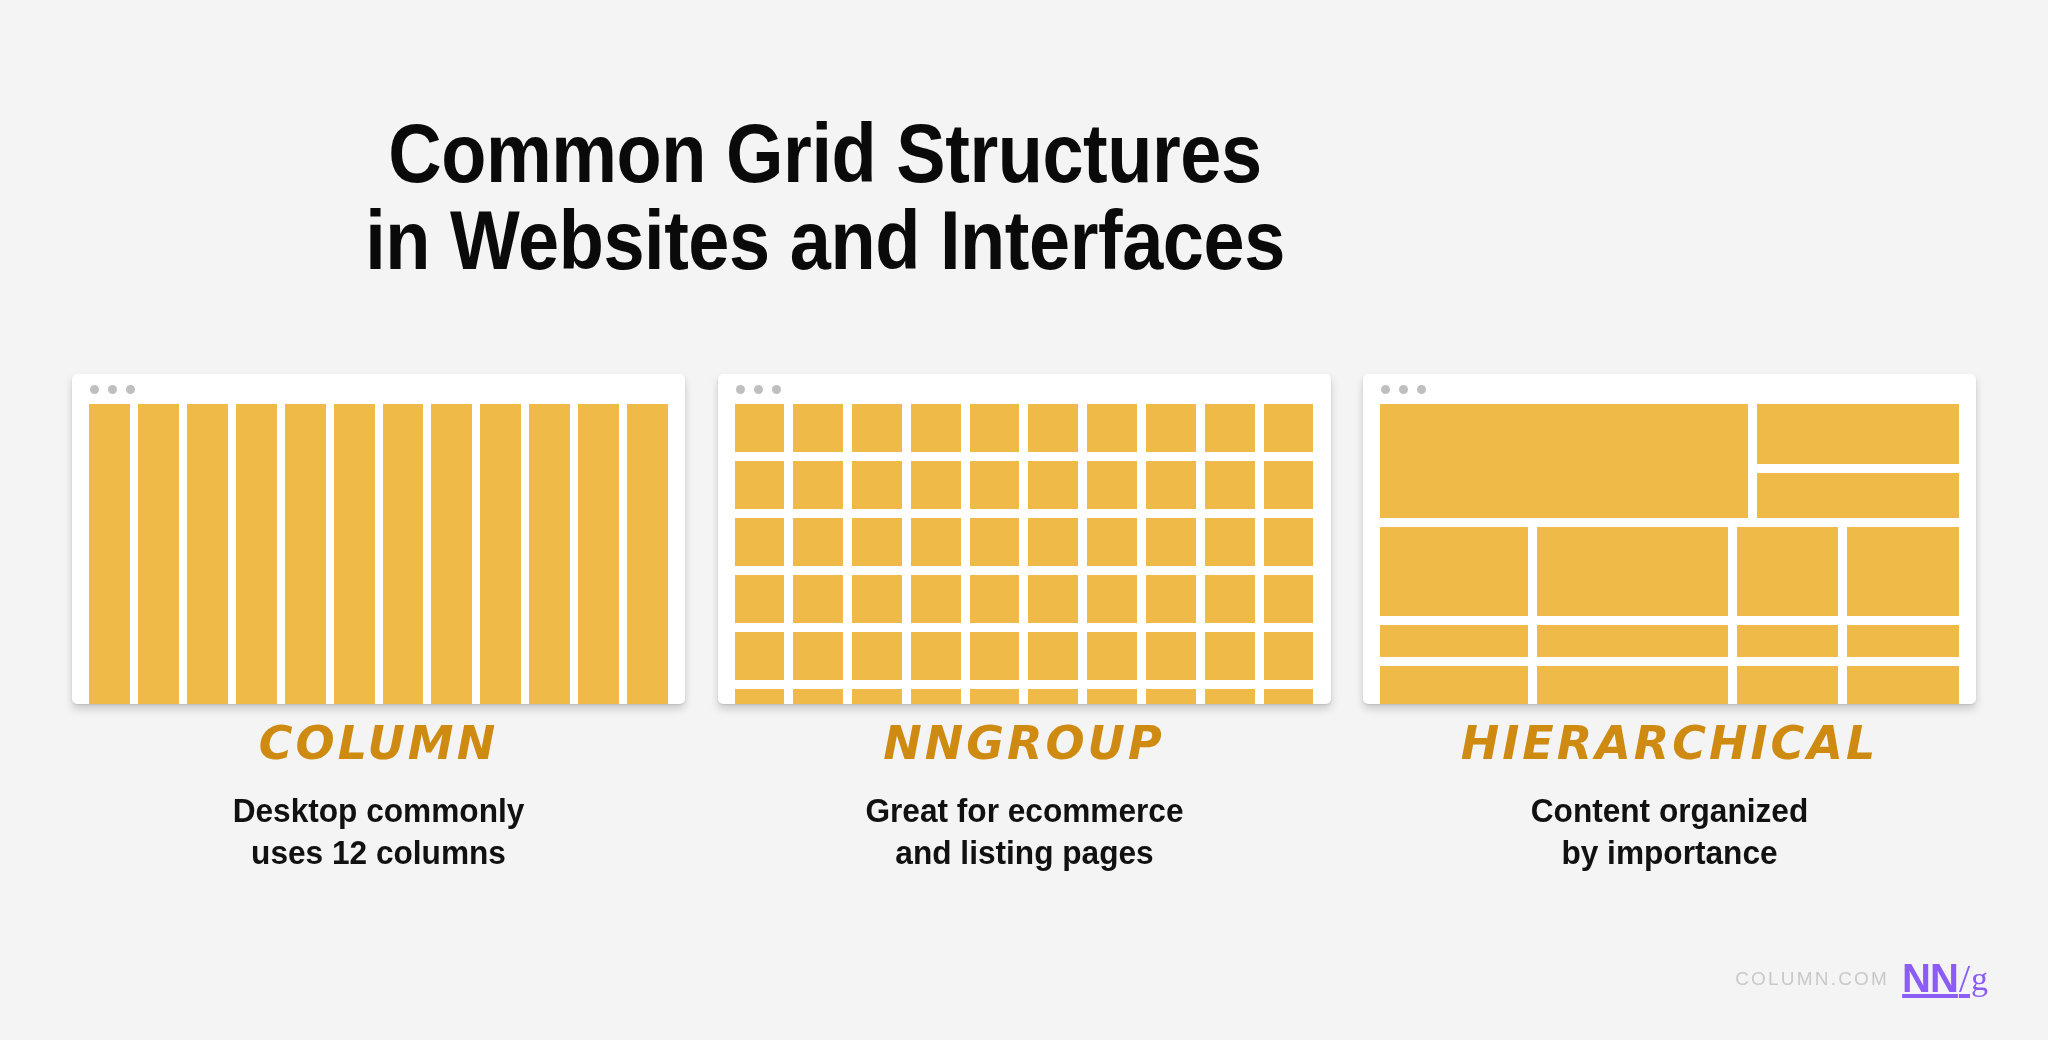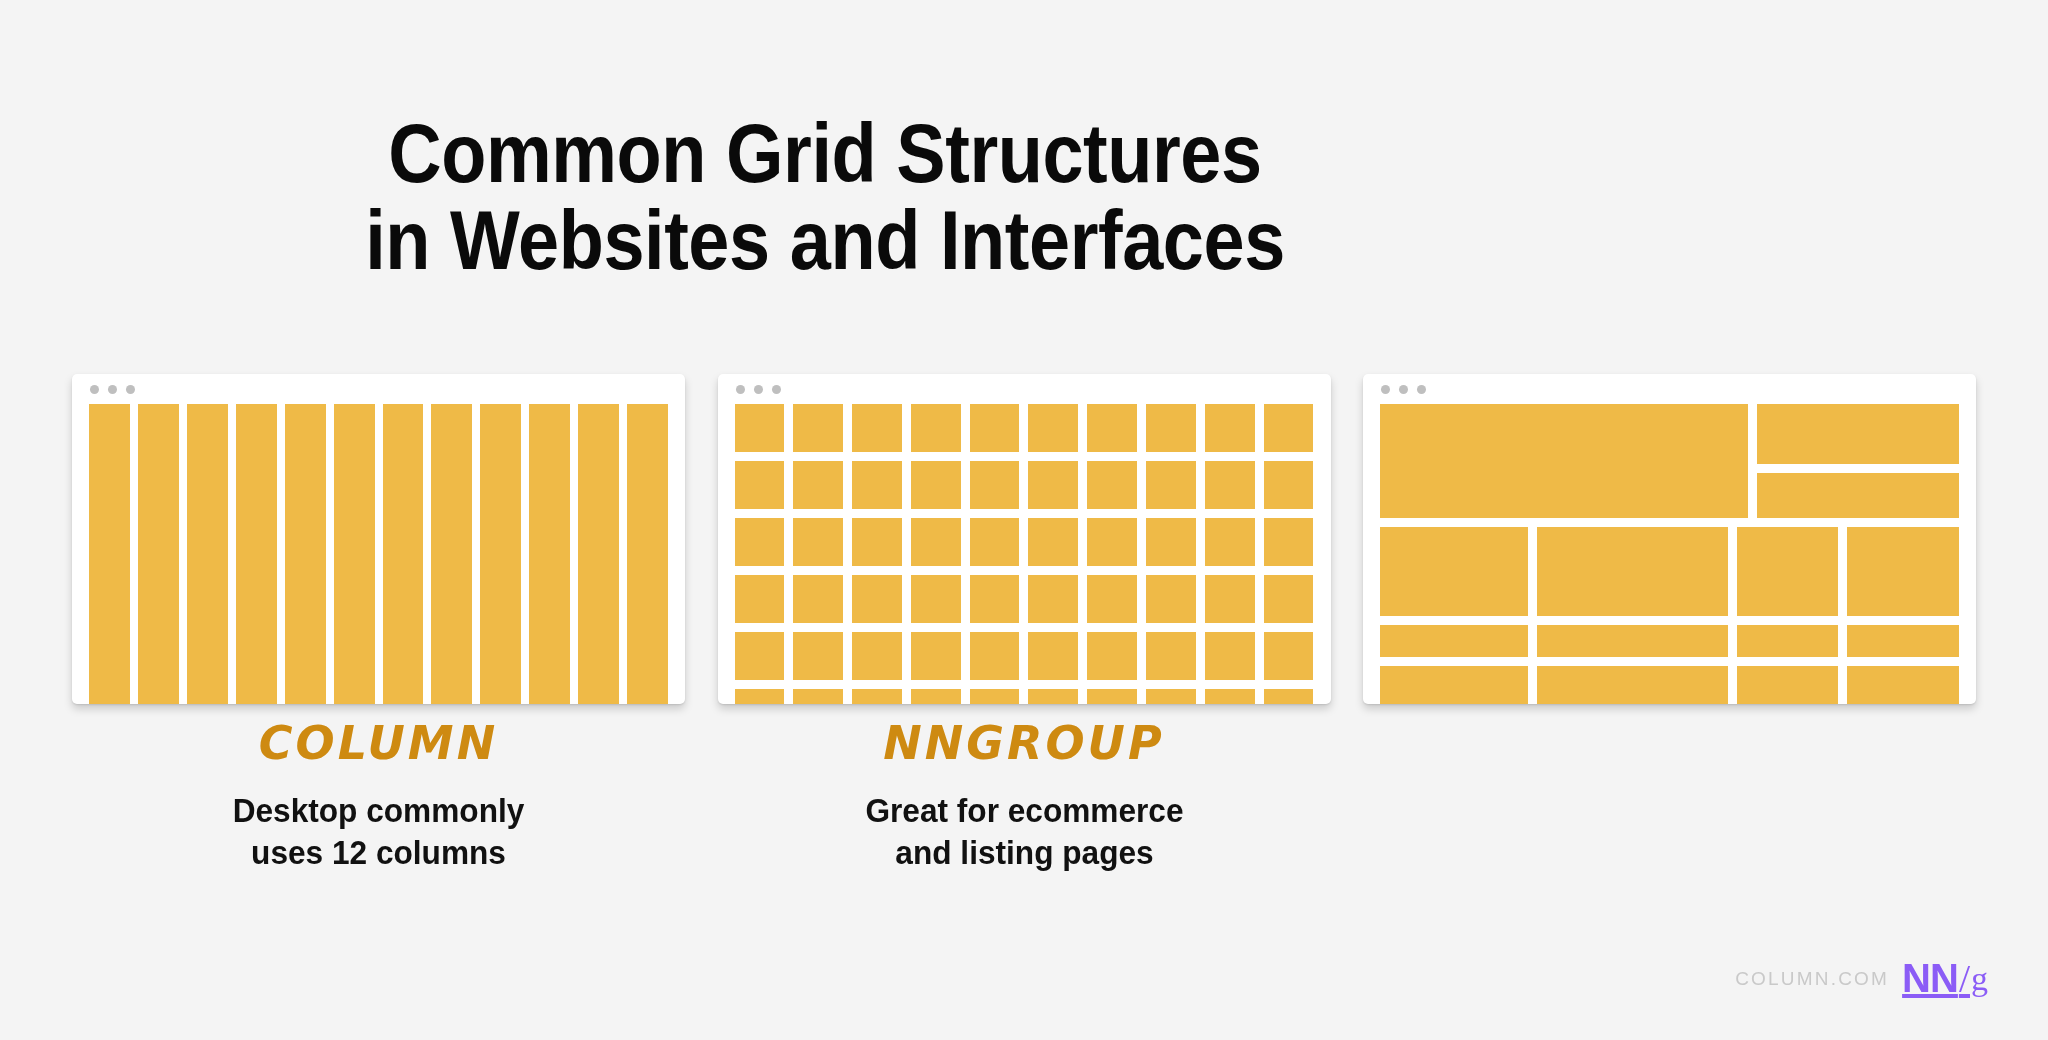--- a/index.html
+++ b/index.html
@@ -343,20 +343,27 @@
           <div class="hier-row hier-r4">
             <div class="blk b1"></div>
             <div class="blk b2"></div>
             <div class="blk b3"></div>
             <div class="blk b4"></div>
           </div>
 
         </div>
       </div>
     </div>
+    <div class="caption">
+      <div class="cap-title">HIERARCHICAL</div>
+      <div class="cap-desc">
+        <div>Content organized</div>
+        <div>by importance</div>
+      </div>
+    </div>
   </div>
 
 </div>
 
 <div class="footer">
   <span class="footer-url">COLUMN.COM</span>
   <span class="nng">
     <span class="nng-nn">NN</span>
     <span class="nng-slash">/</span>
     <span class="nng-g">g</span>

